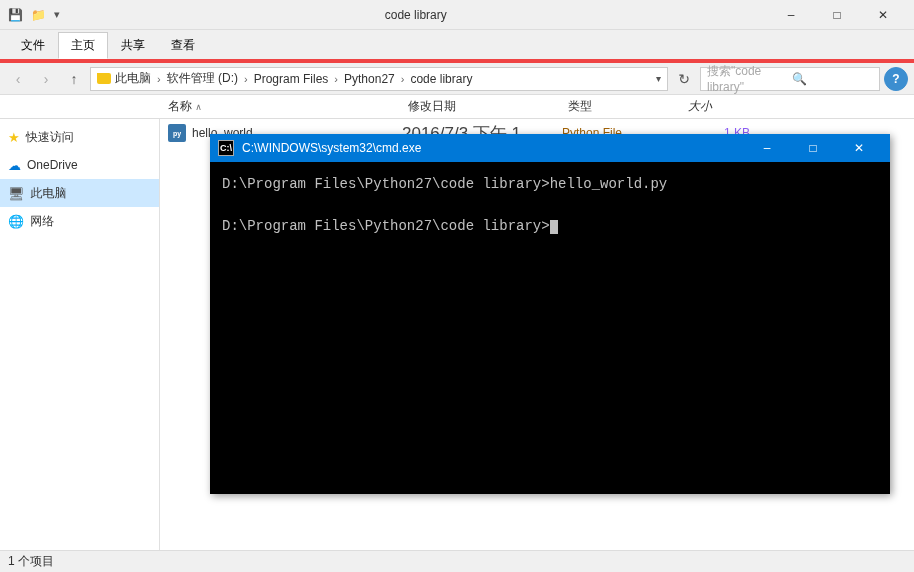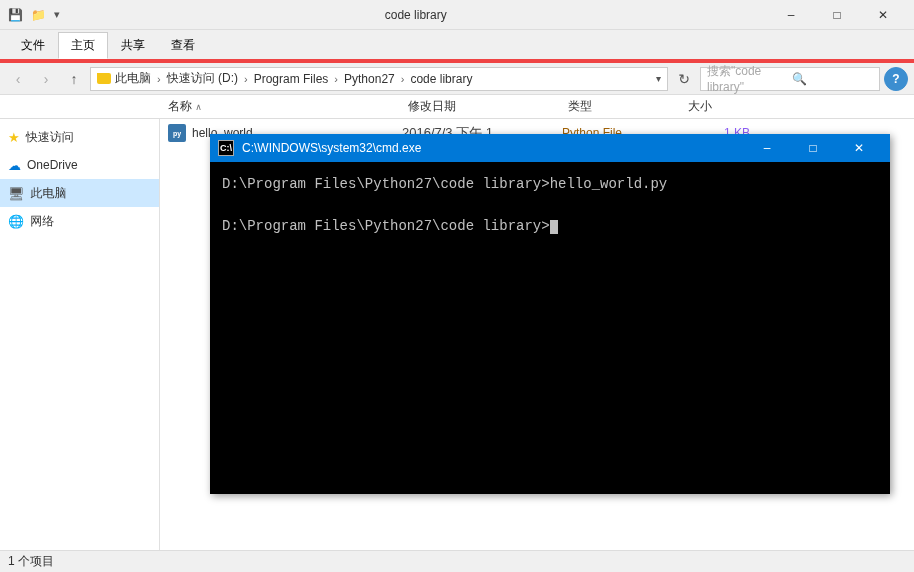--- a/index.html
+++ b/index.html
@@ -126,21 +126,21 @@
     }
     .col-header {
       font-size: 12px;
       color: #333;
       cursor: pointer;
       padding: 0 8px;
     }
     .col-name { width: 240px; }
     .col-date { width: 160px; }
     .col-type { width: 120px; }
-    .col-size { width: 80px; }
+    .col-size { width: 80px; font-style: italic; }
     .col-sort-arrow { font-size: 9px; color: #777; }
 
     
     .main-content {
       display: flex;
       height: calc(572px - 30px - 32px - 32px - 24px - 22px);
       background: white;
     }
 
     
@@ -173,21 +173,21 @@
     }
     .file-row {
       display: flex;
       align-items: center;
       height: 28px;
       padding-left: 8px;
       cursor: pointer;
     }
     .file-icon { width: 20px; height: 20px; margin-right: 6px; flex-shrink: 0; }
     .file-name { width: 210px; font-size: 12px; color: #333; }
-    .file-date { width: 160px; font-size: 13px; color: #444; }
+    .file-date { width: 160px; font-size: 17px; color: #444; }
     .file-type { width: 120px; font-size: 12px; color: #a16207; }
     .file-size { width: 80px; font-size: 12px; color: #8b5cf6; text-align: right; padding-right: 12px; }
 
     
     .cmd-window {
       position: absolute;
       top: 15px;
       left: 50px;
       width: 680px;
       height: 360px;
@@ -319,21 +319,21 @@
 </div>
 
 <div class="address-bar-row">
   <button class="nav-btn disabled">‹</button>
   <button class="nav-btn disabled">›</button>
   <button class="nav-btn">↑</button>
   <div class="address-box">
     <span style="display:inline-block;width:14px;height:11px;background:#f5c518;border-radius:0 2px 2px 2px;position:relative;flex-shrink:0;"></span>
     <span class="path-item">此电脑</span>
     <span class="path-sep">›</span>
-    <span class="path-item">快速访问 (D:)</span>
+    <span class="path-item">软件管理 (D:)</span>
     <span class="path-sep">›</span>
     <span class="path-item">Program Files</span>
     <span class="path-sep">›</span>
     <span class="path-item">Python27</span>
     <span class="path-sep">›</span>
     <span class="path-item">code library</span>
     <span class="address-chevron">▾</span>
   </div>
   <button class="refresh-btn" title="Refresh">↻</button>
   <div class="search-box">

